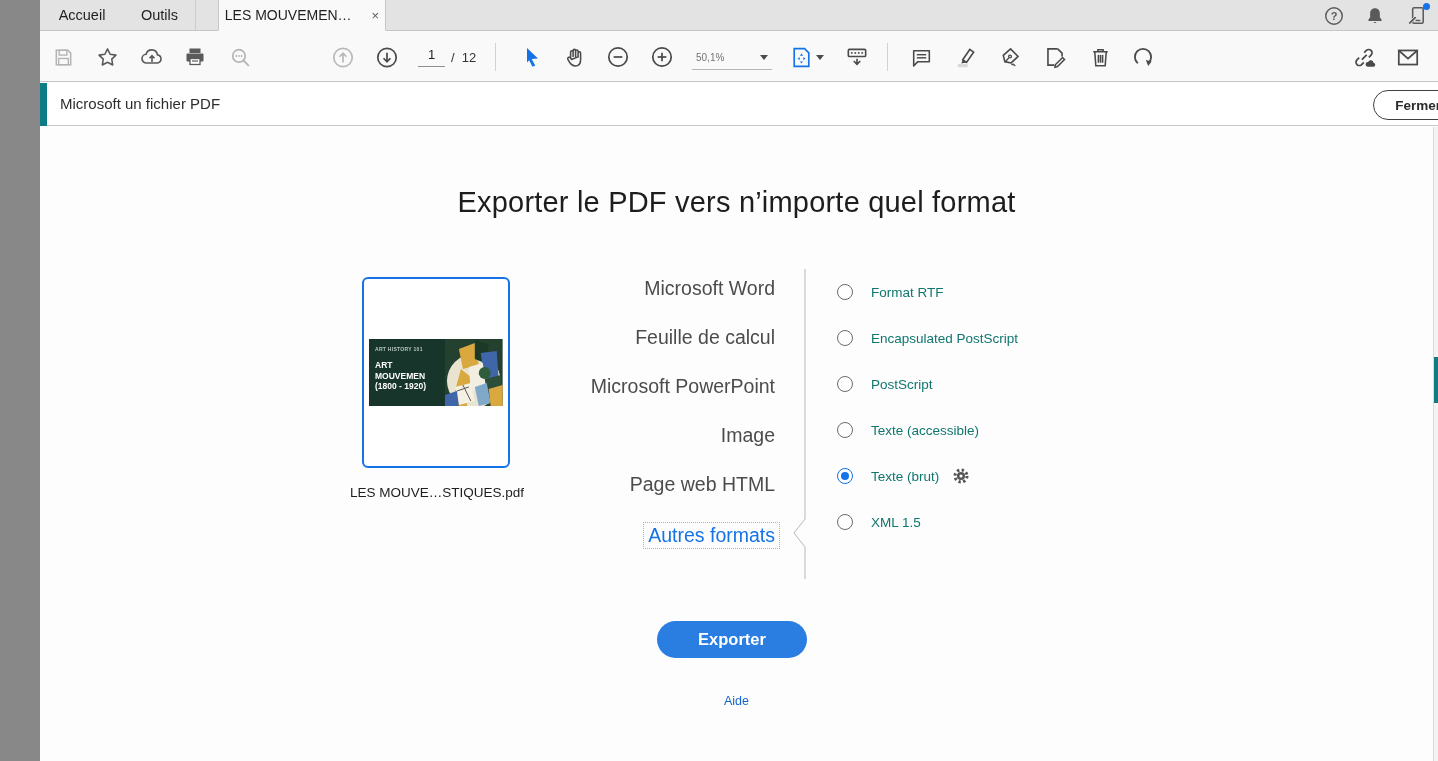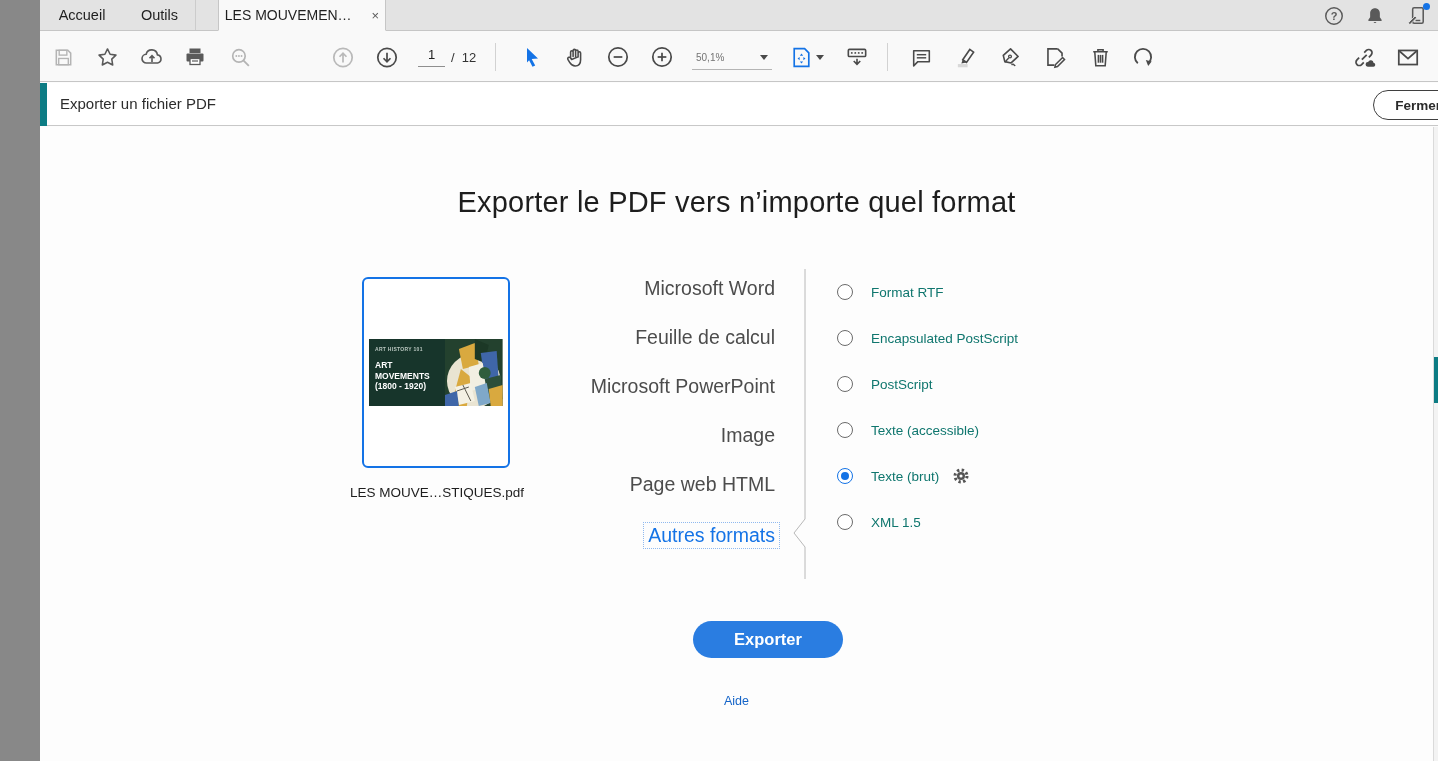--- a/index.html
+++ b/index.html
@@ -70,21 +70,21 @@
 
   .options { position:absolute; left:797px; top:151px; }
   .optrow { display:flex; align-items:center; height:28px; margin-bottom:18px; cursor:pointer; }
   .radio { width:16px; height:16px; border:1.5px solid #6b6b6b; border-radius:50%; flex:none;
            display:flex; align-items:center; justify-content:center; background:#fff; }
   .optrow.on .radio { border-color:#1473e6; }
   .optrow.on .radio::after { content:""; width:8px; height:8px; border-radius:50%; background:#1473e6; }
   .optlabel { font-size:13.5px; color:#0f766e; margin-left:18px; }
   .gear { margin-left:13px; display:flex; }
 
-  .exportbtn { position:absolute; left:653px; top:494px; width:150px; height:37px; border:none;
+  .exportbtn { position:absolute; left:617px; top:494px; width:150px; height:37px; border:none;
                border-radius:18.5px; background:#2a7de1; color:#fff; font-weight:bold; font-size:16.5px;
                font-family:"Liberation Sans", sans-serif; cursor:pointer; }
   .aide { position:absolute; top:567px; left:0; width:100%; text-align:center; font-size:12.5px;
           color:#1464c8; cursor:pointer; }
 
   svg { display:block; }
 </style>
 </head>
 <body>
 
@@ -291,34 +291,34 @@
     <span class="tbi" style="left:1399px">
       <svg width="26" height="26" viewBox="0 0 24 24">
           <circle cx="11" cy="8.5" r="4" fill="none" stroke="#4a4a4a" stroke-width="1.7"></circle>
           <path d="M4.5 19.5c.6-3.6 3.2-5.5 6.5-5.5 3.3 0 5.9 1.9 6.5 5.5z" fill="none" stroke="#4a4a4a" stroke-width="1.7"></path>
           <path d="M17.5 13.5v5M15 16h5" stroke="#4a4a4a" stroke-width="1.7"></path>
         </svg>
     </span>
   </div>
 
   <div class="exportbar">
-    <div class="ebtitle">Exporter un fichier PDF</div>
+    <div class="ebtitle">Microsoft un fichier PDF</div>
     <button class="fermer">Fermer</button>
   </div>
 
   <div class="main">
 
     <div class="pagetitle">Exporter le PDF vers n’importe quel format</div>
 
     <div class="thumb">
       <div class="banner">
         <div class="banner-left">
           <div class="banner-kicker">ART HISTORY 101</div>
           <div class="banner-title">
-            <span>ART MOVEMENTS</span><br>
+            <span>ART MOUVEMEN</span><br>
             <span>(1800 - 1920)</span>
           </div>
         </div>
         <div class="banner-right">
           <svg width="100%" height="100%" viewBox="0 0 58 67" preserveAspectRatio="none">
             <rect width="58" height="67" fill="#23412e"></rect>
             <circle cx="29" cy="42" r="27" fill="#e9e4d2"></circle>
             <polygon points="6,67 16,30 26,38 22,67" fill="#d9a93f"></polygon>
             <polygon points="14,10 30,4 34,26 18,30" fill="#d9a93f"></polygon>
             <polygon points="30,0 44,6 40,24 30,20" fill="#1c3826"></polygon>

